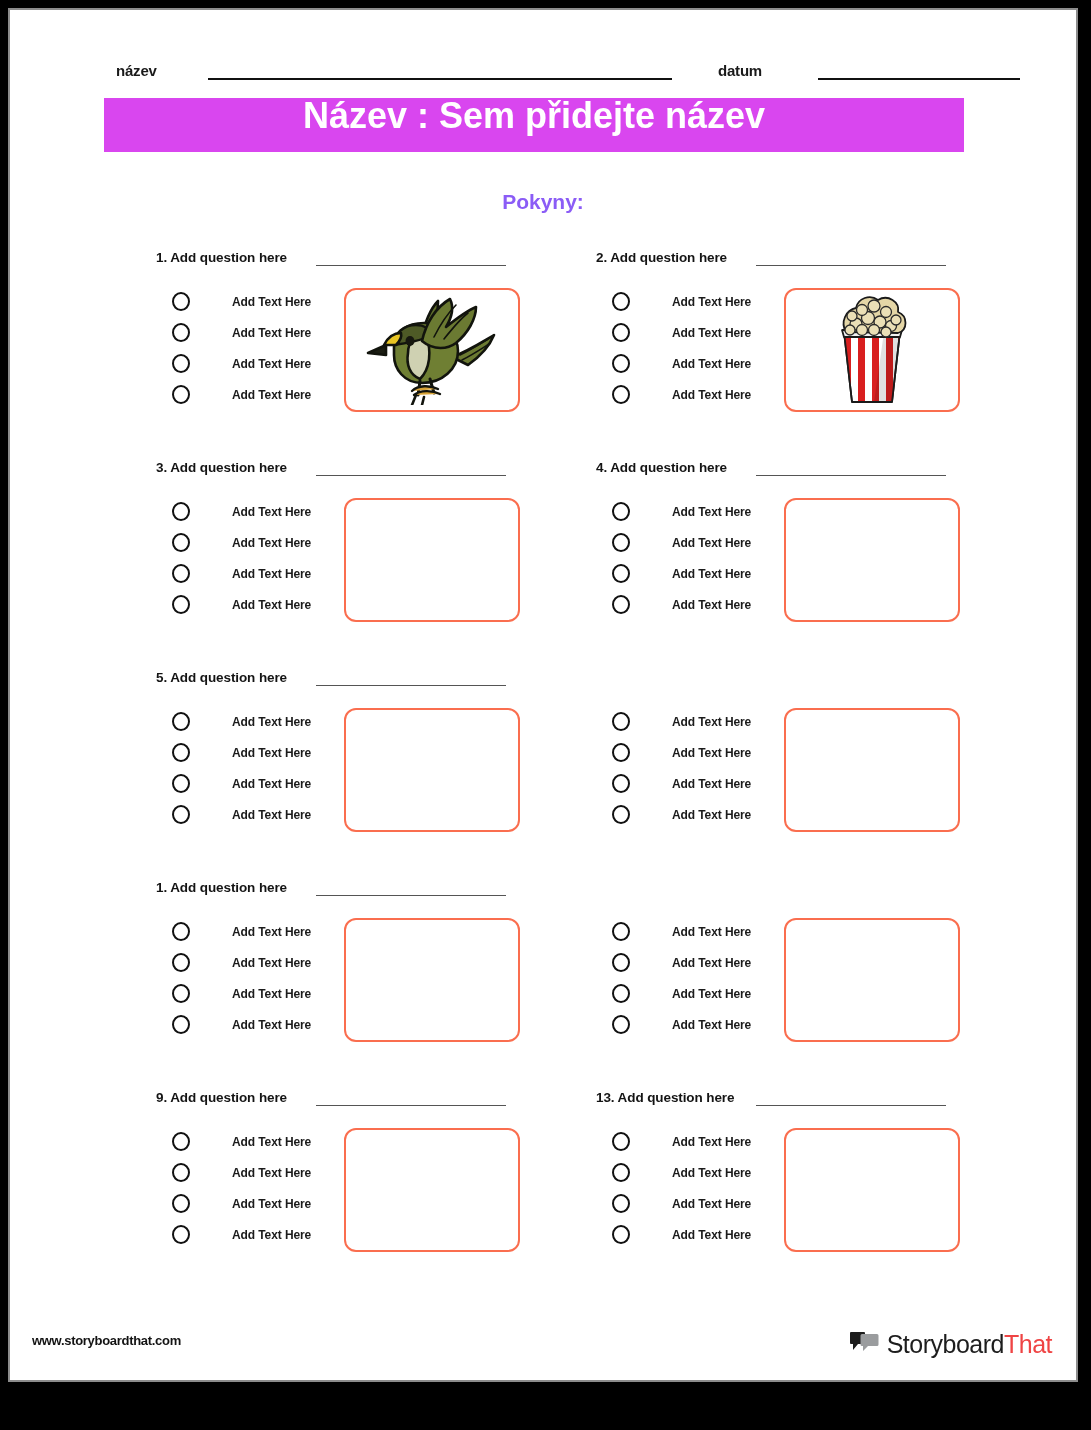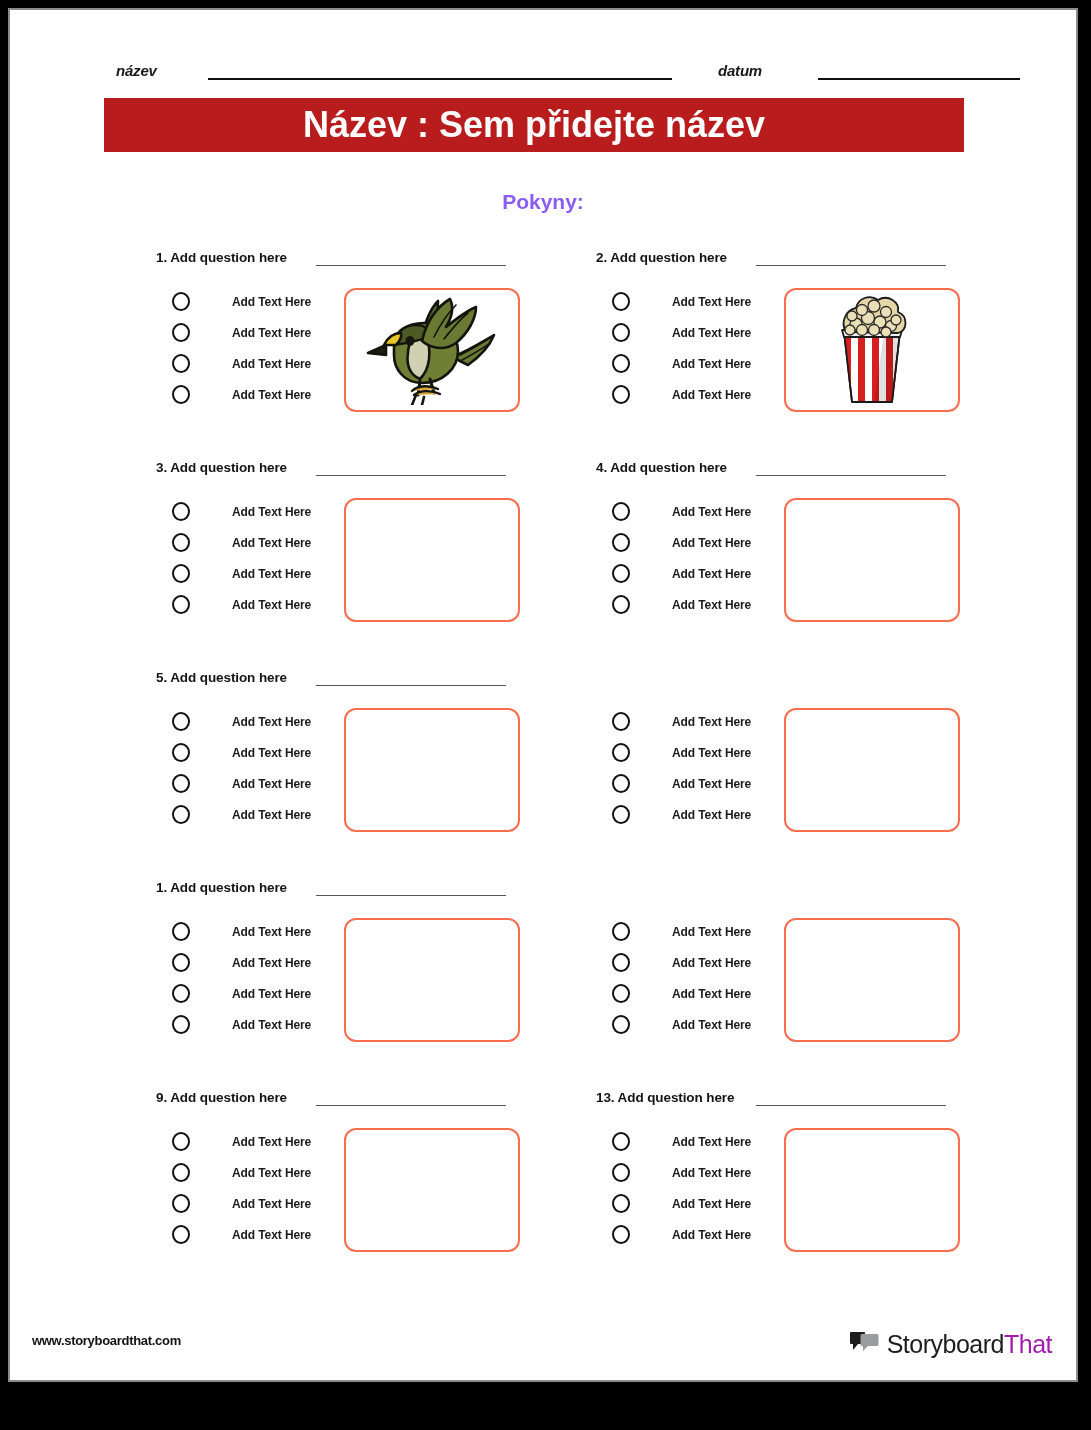--- a/index.html
+++ b/index.html
@@ -33,43 +33,41 @@
     width: 100%;
     height: 34px;
   }
   .tb-label {
     position: absolute;
     font-size: 15px;
     font-weight: bold;
     color: #1a1a1a;
     letter-spacing: -0.2px;
     top: 4px;
-    font-style: italic;
   }
   .tb-line {
     position: absolute;
     top: 20px;
     height: 0;
     border-bottom: 2px solid #111111;
   }
   #nameLabel { left: 106px; }
   #nameLine  { left: 198px; width: 464px; }
   #dateLabel { left: 708px; }
   #dateLine  { left: 808px; width: 202px; }
 
   
   .title-band {
     position: absolute;
     left: 94px;
     top: 88px;
     width: 860px;
     height: 54px;
-    background: #b91c1c;
+    background: #d946ef;
     display: flex;
-    align-items: center;
     justify-content: center;
   }
   .title-band .title-text {
     color: #ffffff;
     font-size: 36px;
     font-weight: bold;
     letter-spacing: 0px;
     line-height: 1;
     white-space: nowrap;
   }
@@ -202,21 +200,21 @@
     align-items: center;
     gap: 7px;
   }
   .logo-mark { display: block; }
   .logo-word {
     font-size: 25px;
     letter-spacing: -0.5px;
     line-height: 1;
   }
   .logo-word .w1 { color: #1d1d1d; margin-top: 6px; }
-  .logo-word .w2 { color: #a21caf; }
+  .logo-word .w2 { color: #ef4444; }
 </style>
 </head>
 <body>
 
 <div id="page">
 
   <div class="topbar">
     <div class="tb-label" id="nameLabel">název</div>
     <div class="tb-line" id="nameLine"></div>
     <div class="tb-label" id="dateLabel">datum</div>

